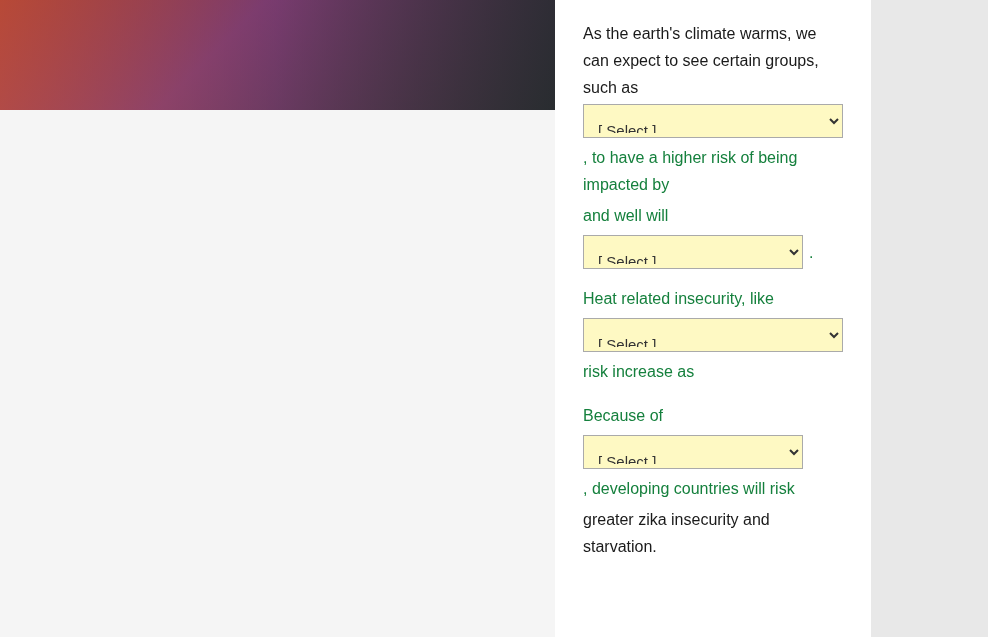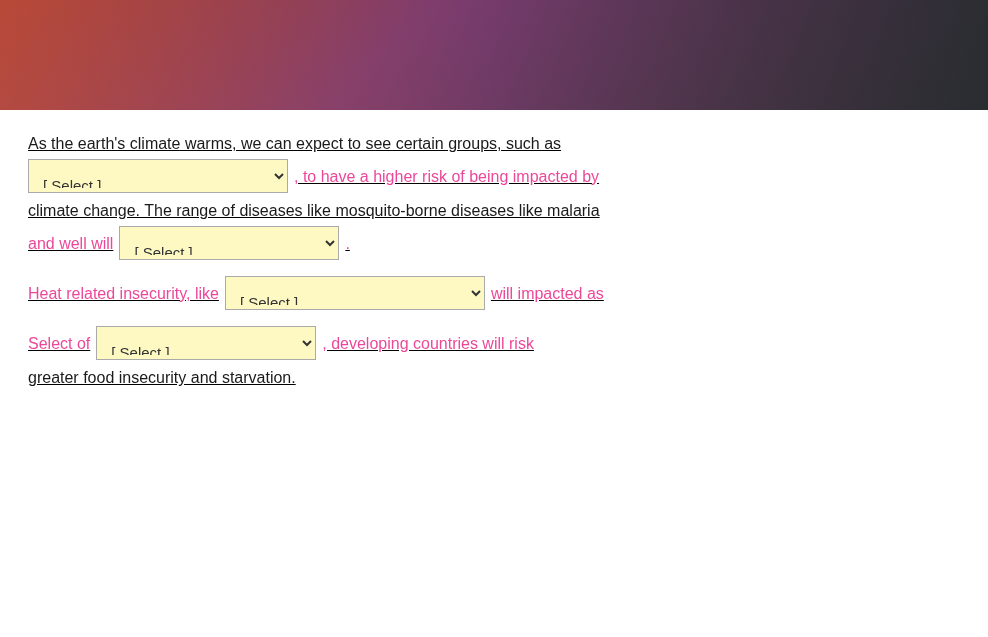--- a/index.html
+++ b/index.html
@@ -9,26 +9,25 @@
     }
 
     body {
       background: #e8e8e8;
       font-family: Arial, sans-serif;
       width: 988px;
       min-height: 637px;
     }
 
     .page-wrapper {
-      width: 988px;
+      width: 871px;
       min-height: 637px;
       background: #f5f5f5;
       display: flex;
-      flex-direction: column;
-      text-decoration: underline;
+      flex-direction: row;
     }
 
     .image-banner {
       width: 100%;
       height: 110px;
       background: linear-gradient(135deg, #c0392b 0%, #8e44ad 40%, #2c3e50 100%);
       overflow: hidden;
       position: relative;
     }
 
@@ -73,21 +72,21 @@
     .inline-row {
       display: flex;
       align-items: center;
       flex-wrap: wrap;
       gap: 6px;
       margin-bottom: 4px;
     }
 
     .block-text {
       font-size: 16px;
-      color: #ec4899;
+      color: #15803d;
       line-height: 1.7;
     }
 
     .section {
       margin-bottom: 16px;
     }
 
     .full-line {
       font-size: 16px;
       color: #1a1a1a;
@@ -109,46 +108,45 @@
     <div class="section">
       <div class="full-line">As the earth's climate warms, we can expect to see certain groups, such as</div>
 
       <div class="inline-row">
         <select class="dropdown-select wide">
           <option>[ Select ]</option>
         </select>
         <span class="block-text">, to have a higher risk of being impacted by</span>
       </div>
 
-      <div class="full-line">climate change.  The range of diseases like mosquito-borne diseases like malaria</div>
 
       <div class="inline-row">
         <span class="block-text">and well will</span>
         <select class="dropdown-select medium">
           <option>[ Select ]</option>
         </select>
         <span class="block-text">.</span>
       </div>
     </div>
 
     <div class="section">
       <div class="inline-row">
         <span class="block-text">Heat related insecurity, like</span>
         <select class="dropdown-select wide">
           <option>[ Select ]</option>
         </select>
-        <span class="block-text">will impacted as</span>
+        <span class="block-text">risk increase as</span>
       </div>
     </div>
 
     <div class="section">
       <div class="inline-row">
-        <span class="block-text">Select of</span>
+        <span class="block-text">Because of</span>
         <select class="dropdown-select medium">
           <option>[ Select ]</option>
         </select>
         <span class="block-text">, developing countries will risk</span>
       </div>
-      <div class="full-line">greater food insecurity and starvation.</div>
+      <div class="full-line">greater zika insecurity and starvation.</div>
     </div>
 
   </div>
 </div>
 
 </body></html>

